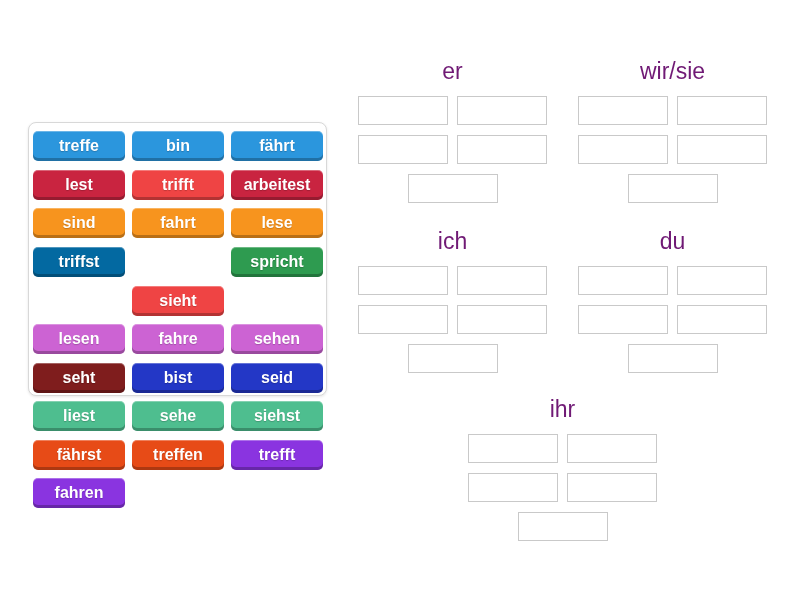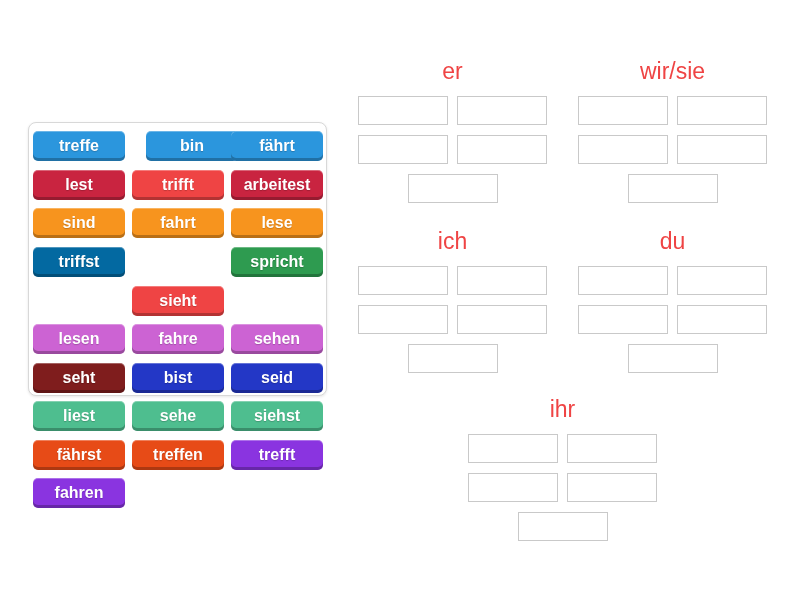--- a/index.html
+++ b/index.html
@@ -56,21 +56,21 @@
 
   
   .group {
     position: absolute;
     width: 189px;
   }
   .group-label {
     text-align: center;
     font-size: 23px;
     line-height: 30px;
-    color: #ef4444;
+    color: #701a75;
     margin-bottom: 10px;
     white-space: nowrap;
   }
   .slots {
     display: grid;
     grid-template-columns: repeat(2, 90px);
     column-gap: 9px;
     row-gap: 10px;
     justify-content: center;
   }
@@ -93,21 +93,21 @@
   .group-ihr     { left: 468px; top: 394px; }
 </style>
 </head>
 <body>
 
 <div class="stage">
   <div class="tile-panel">
       <div class="tile" style="background: rgb(43, 150, 221);">
     <span class="tile-label">treffe</span>
   </div>
-      <div class="tile" style="background: rgb(43, 150, 221); margin-left: 14px;">
+      <div class="tile" style="background: rgb(43, 150, 221);">
     <span class="tile-label">bin</span>
   </div>
       <div class="tile" style="background: rgb(43, 150, 221);">
     <span class="tile-label">fährt</span>
   </div>
       <div class="tile" style="background: rgb(201, 36, 64);">
     <span class="tile-label">lest</span>
   </div>
       <div class="tile" style="background: #ef4444;">
     <span class="tile-label">trifft</span>

